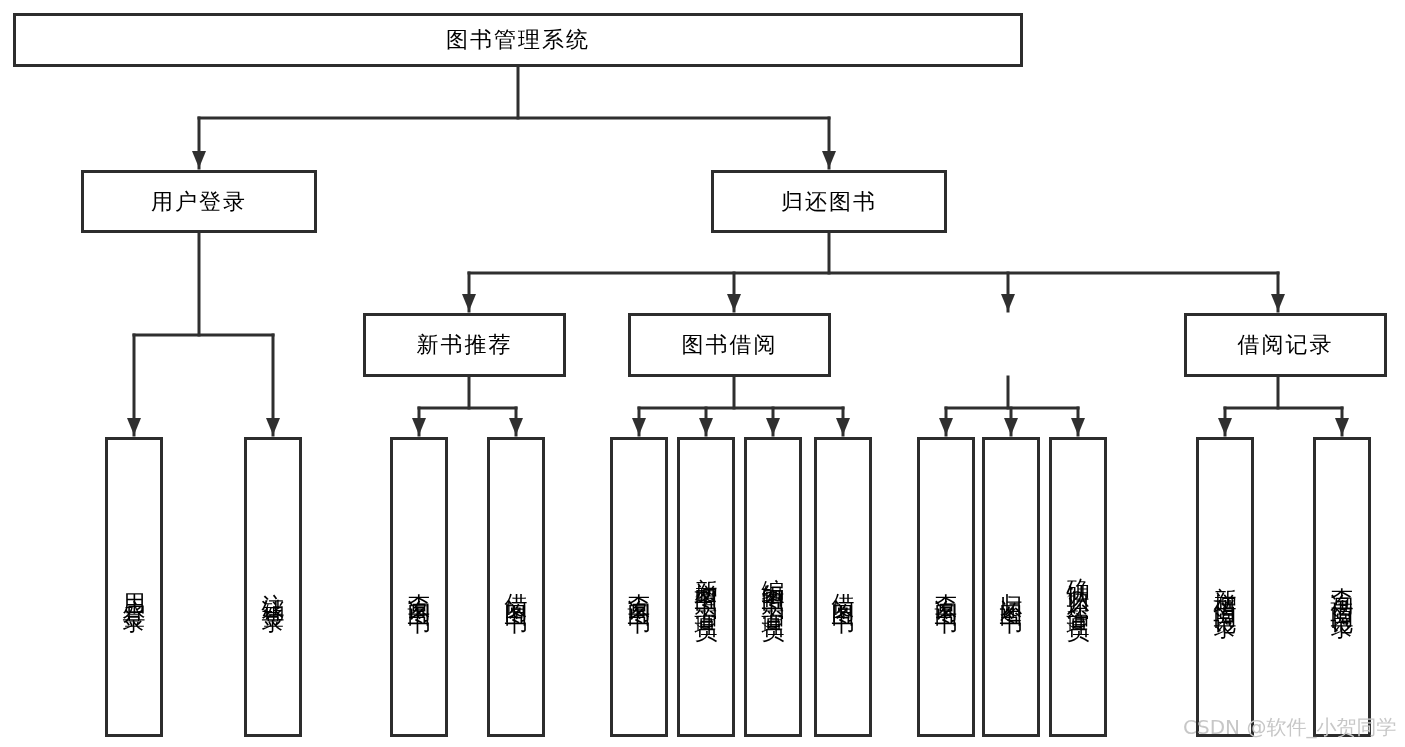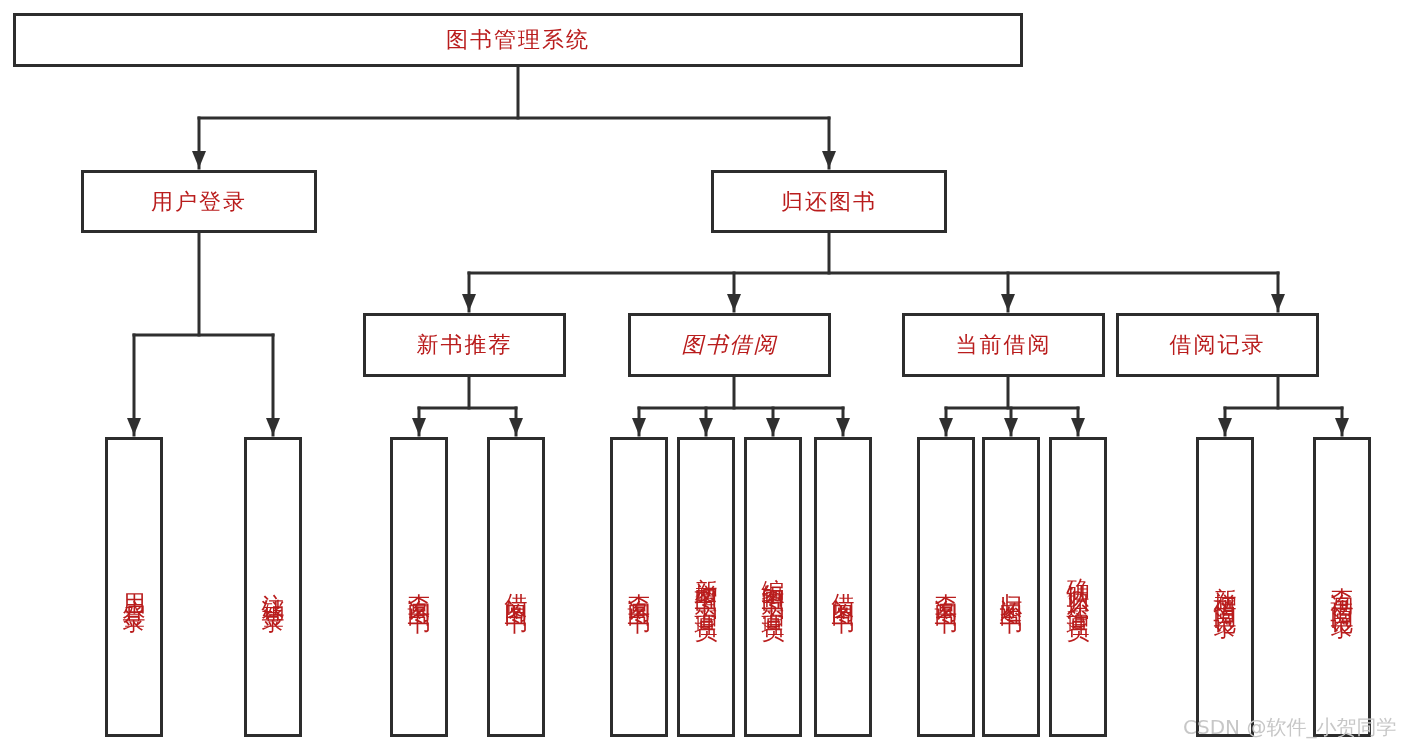--- a/index.html
+++ b/index.html
@@ -3,21 +3,21 @@
 <meta charset="utf-8">
 <style>
   html,body { margin:0; padding:0; background:#ffffff; }
   #stage {
     position:relative; width:1405px; height:747px; background:#ffffff;
     font-family:"DejaVu Sans","Liberation Sans",sans-serif; overflow:hidden;
   }
   #wires { position:absolute; left:0; top:0; width:1405px; height:747px; }
   .box {
     position:absolute; box-sizing:border-box;
-    border:3px solid #2d2d2d; background:#ffffff; color:#b91c1c;
+    border:3px solid #2d2d2d; background:#ffffff; color:#000000;
     display:flex; align-items:center; justify-content:center;
   }
   .hbox { font-size:22px; letter-spacing:2px; white-space:nowrap; }
   .root { left:13px; top:13px; width:1010px; height:54px; }
   .lvl2 { top:170px; width:236px; height:63px; }
   .lvl3 { top:313px; width:203px; height:64px; }
   .leaf {
     top:437px; width:58px; height:300px;
     writing-mode:vertical-rl; text-orientation:mixed;
     font-size:23px; letter-spacing:6px; line-height:1;
@@ -81,23 +81,22 @@
       <line x1="1342" y1="408" x2="1342" y2="435" marker-end="url(#ah)"></line>
     </g>
   </svg>
 
   <div class="box hbox root">图书管理系统</div>
 
   <div class="box hbox lvl2" style="left:81px;">用户登录</div>
   <div class="box hbox lvl2" style="left:711px;">归还图书</div>
 
   <div class="box hbox lvl3" style="left:363px;">新书推荐</div>
-  <div class="box hbox lvl3" style="left:628px;font-style:italic;">图书借阅</div>
-  <div class="box hbox lvl3" style="left:902px;">当前借阅</div>
-  <div class="box hbox lvl3" style="left:1116px;">借阅记录</div>
+  <div class="box hbox lvl3" style="left:628px;">图书借阅</div>
+  <div class="box hbox lvl3" style="left:1184px;">借阅记录</div>
 
   <div class="box leaf" style="left:105px;">用户登录</div>
   <div class="box leaf" style="left:244px;">注销登录</div>
 
   <div class="box leaf" style="left:390px;">查询图书</div>
   <div class="box leaf" style="left:487px;">借阅图书</div>
 
   <div class="box leaf" style="left:610px;">查询图书</div>
   <div class="box leaf" style="left:677px;">新增图书（管理员）</div>
   <div class="box leaf" style="left:744px;">编辑图书（管理员）</div>

